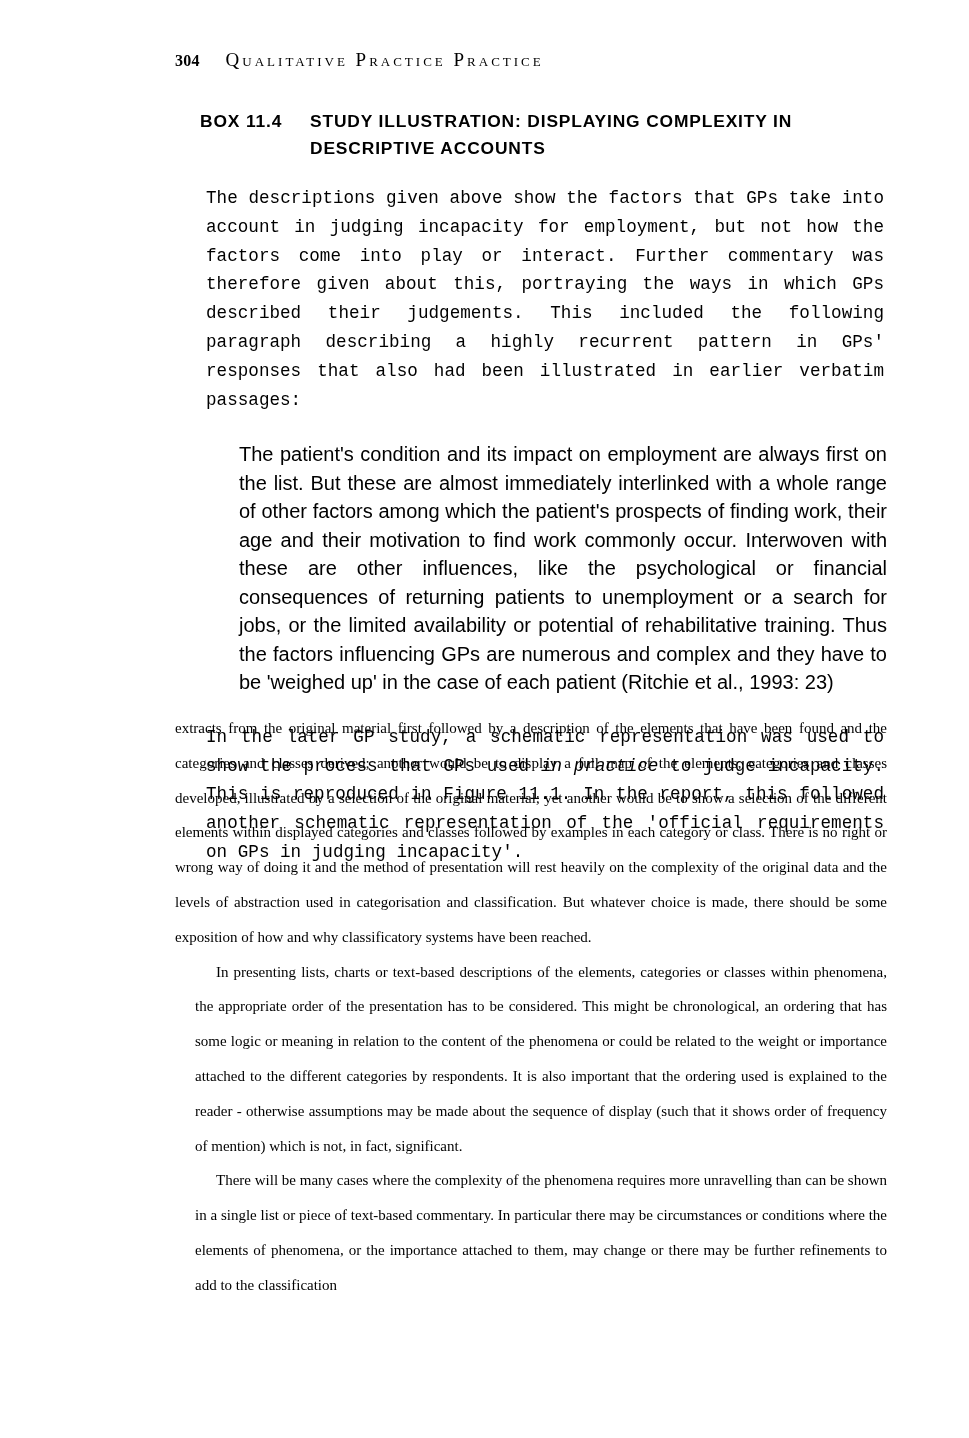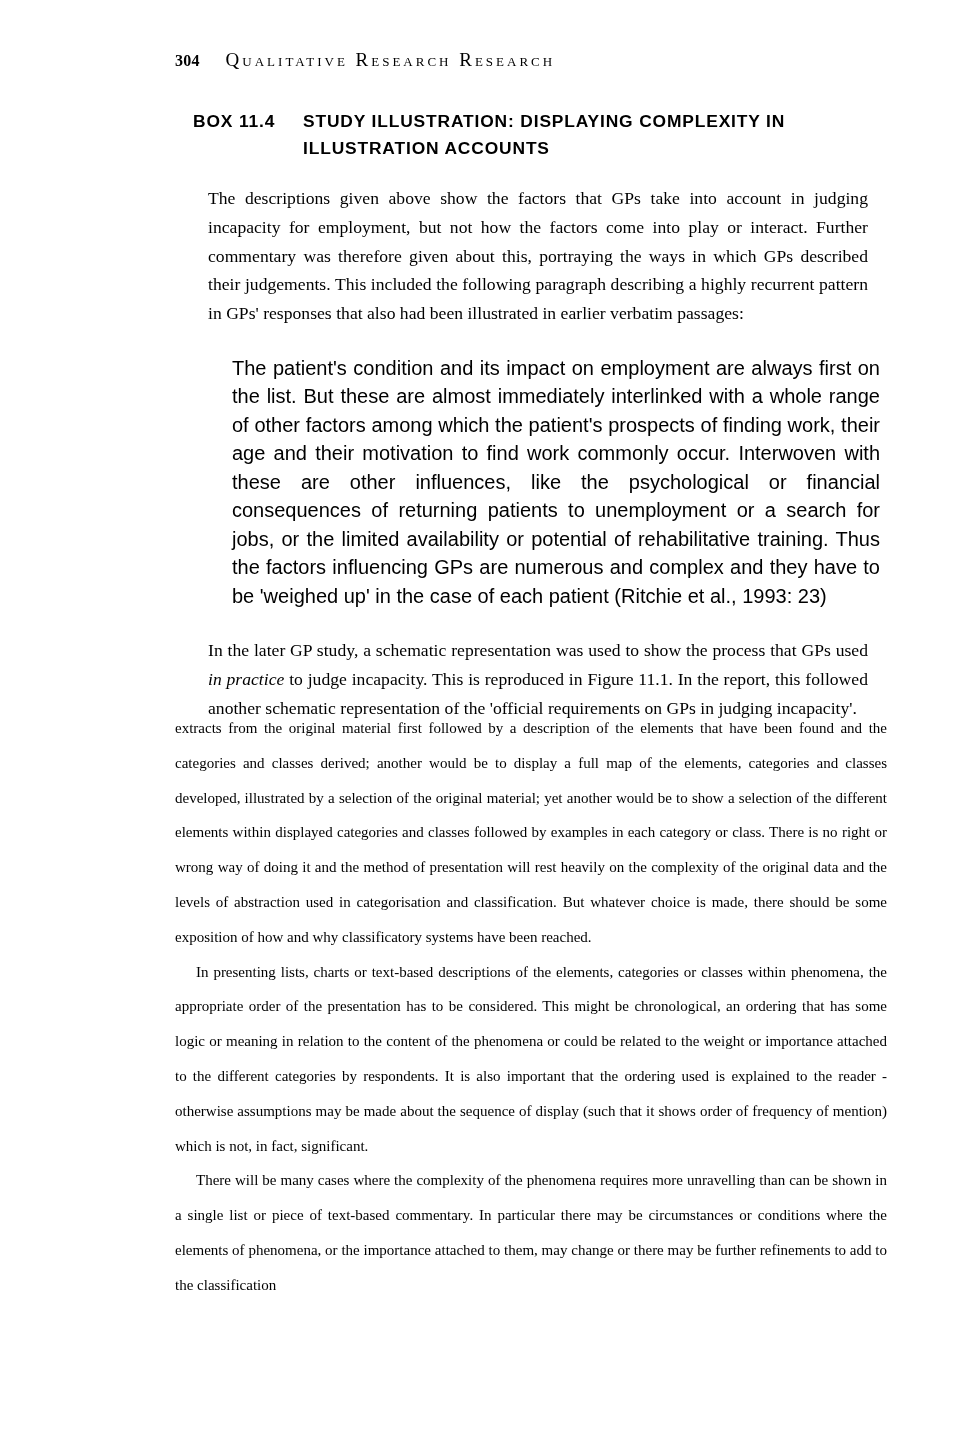--- a/index.html
+++ b/index.html
@@ -41,21 +41,21 @@
   }
   .running-head .title {
     font-variant: small-caps;
     font-size: 19px;
     letter-spacing: 3.0px;
   }
 
   
   .box {
     position: absolute;
-    left: 0;
+    left: 7px;
     top: 108px;
     width: 888px;
   }
 
   .box-heading {
     position: relative;
     margin-left: 193px;
     width: 690px;
     font-family: "Liberation Sans", sans-serif;
     font-weight: bold;
@@ -76,26 +76,26 @@
     margin-left: 110px;
   }
 
   .box-body {
     margin-left: 196px;
     margin-top: 23px;
     width: 684px;
   }
 
   .box-para {
-    font-family: Liberation Serif, serif;
+    font-family: Liberation Mono, monospace;
     font-size: 17.6px;
     line-height: 28.8px;
     text-align: justify;
     text-justify: inter-word;
-    margin: 12px;
+    margin: 3px;
     letter-spacing: 0.02px;
   }
   .box-para + .box-quote {
     margin-top: 26px;
   }
   .box-quote {
     font-family: "Liberation Sans", sans-serif;
     font-size: 20px;
     line-height: 28.5px;
     text-align: justify;
@@ -117,36 +117,36 @@
   }
   .body-para {
     font-family: "Liberation Serif", serif;
     font-size: 15px;
     line-height: 34.8px;
     text-align: justify;
     text-justify: inter-word;
     margin: 0;
     hyphens: manual;
   }
-  .body-para.indent { text-indent: 21px; }
+  .body-para.indent { text-indent: 21px; margin-left: 20px; }
 </style>
 </head>
 <body>
 
 <div class="page">
 
   <div class="running-head">
-    <span class="folio">304</span><span class="title">Qualitative Research Research</span>
+    <span class="folio">304</span><span class="title">Qualitative Practice Practice</span>
   </div>
 
   <div class="box">
 
     <div class="box-heading">
       <span class="box-heading-row"><span class="box-label">BOX 11.4</span><span>STUDY ILLUSTRATION: DISPLAYING COMPLEXITY IN</span></span>
-      <span class="box-title-l2">ILLUSTRATION ACCOUNTS</span>
+      <span class="box-title-l2">DESCRIPTIVE ACCOUNTS</span>
     </div>
 
     <div class="box-body">
       <p class="box-para">The descriptions given above show the factors that GPs take into account in judging incapacity for employment, but not how the factors come into play or interact. Further commentary was therefore given about this, portraying the ways in which GPs described their judgements. This included the following paragraph describing a highly recurrent pattern in GPs' responses that also had been illustrated in earlier verbatim passages:</p>
       <p class="box-quote">The patient's condition and its impact on employment are always first on the list. But these are almost immediately interlinked with a whole range of other factors among which the patient's prospects of finding work, their age and their motivation to find work commonly occur. Interwoven with these are other influences, like the psychological or financial consequences of returning patients to unemployment or a search for jobs, or the limited availability or potential of rehabilitative training. Thus the factors influencing GPs are numerous and complex and they have to be 'weighed up' in the case of each patient (Ritchie et al., 1993: 23)</p>
       <p class="box-para"><span>In the later GP study, a schematic representation was used to show the process that GPs used </span><span class="ital">in practice</span><span> to judge incapacity. This is reproduced in Figure 11.1. In the report, this followed another schematic representation of the 'official requirements on GPs in judging incapacity'.</span></p>
     </div>
 
   </div>
 

